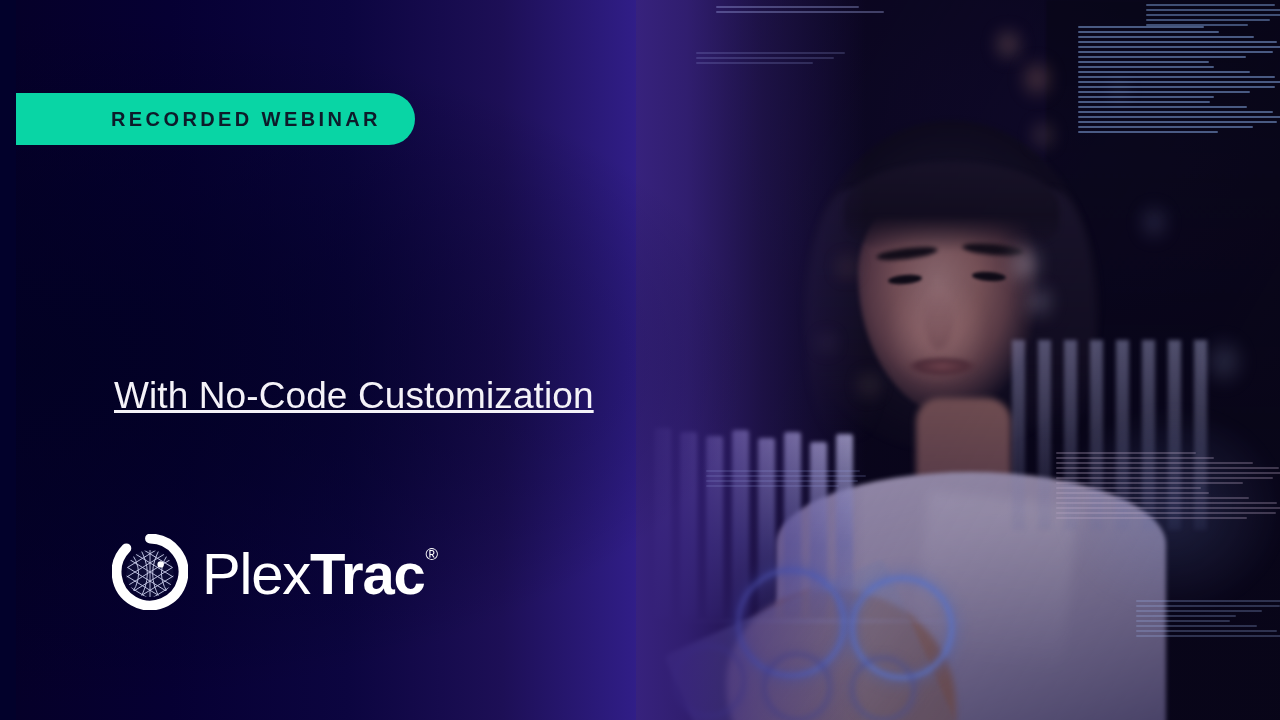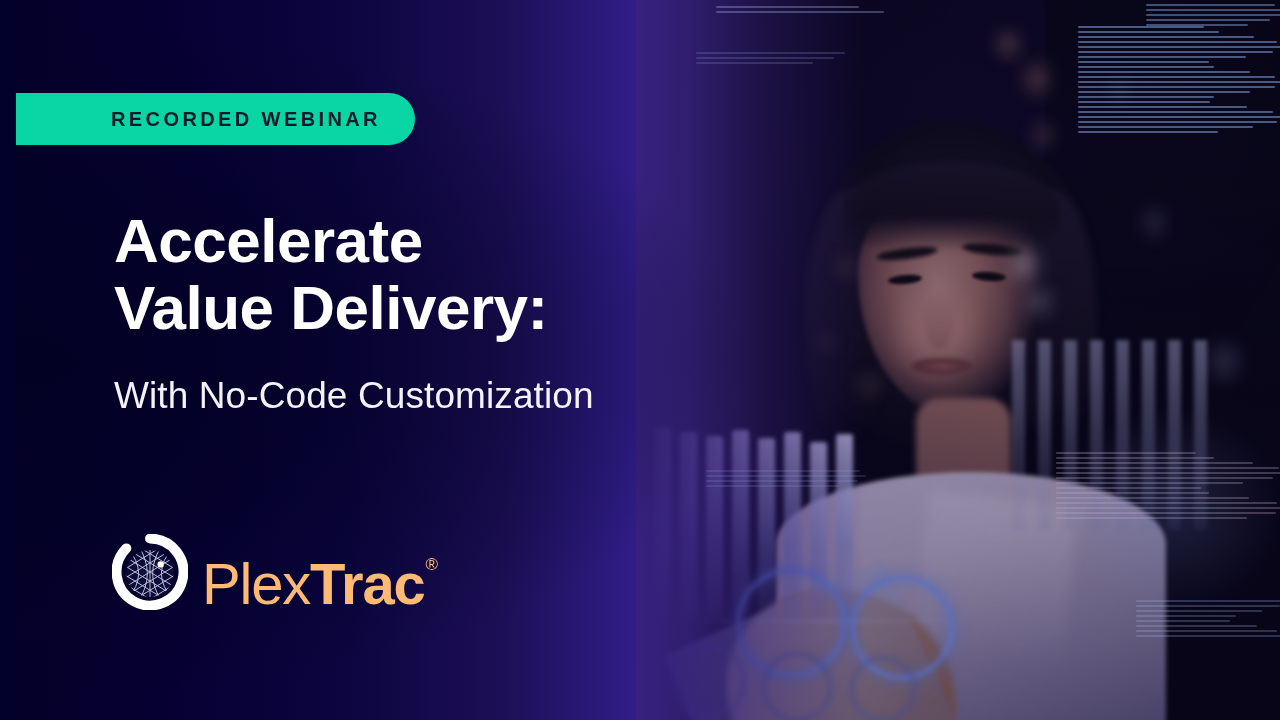--- a/index.html
+++ b/index.html
@@ -189,27 +189,27 @@
     font-size:62px; font-weight:bold; line-height:1.08;
     color:#ffffff; letter-spacing:-.5px;
   }
   .headline .l2 { display:block; }
 
   .subtitle {
     position:absolute; left:98px; top:372px; width:660px;
     font-size:37px; font-weight:300; line-height:1.32;
     color:#f4f2f8; letter-spacing:.1px;
   }
-  .subtitle .l2 { display:block; }
+  .subtitle .l2 { display:block;text-decoration:underline; }
 
   .logo { position:absolute; left:96px; top:534px; display:flex; align-items:center; }
   .logo-mark { width:76px; height:76px; flex:0 0 auto; }
   .logo-word {
-    margin-left:14px; font-size:58px; font-weight:300; color:#fdba74;
-    letter-spacing:-1.2px; line-height:1; position:relative; top:12px;
+    margin-left:14px; font-size:58px; font-weight:300; color:#ffffff;
+    letter-spacing:-1.2px; line-height:1; position:relative; top:2px;
     white-space:nowrap;
   }
   .logo-word .tr { font-weight:600; }
   .reg { font-size:17px; vertical-align:super; font-weight:400; position:relative; top:-14px; left:1px; }
 </style>
 </head>
 <body>
 
 <div class="stage">
 
@@ -356,24 +356,20 @@
         <div class="codeline" style="width: 80.9612%; background: rgba(160, 180, 240, 0.26);"></div>
         <div class="codeline" style="width: 94.1797%; background: rgba(160, 180, 240, 0.26);"></div>
         <div class="codeline" style="width: 99.8813%; background: rgba(160, 180, 240, 0.26);"></div>
       </div>
     </div>
 
   <div class="badge">
     <span class="badge-label">RECORDED WEBINAR</span>
   </div>
 
-  <h1 class="headline">
-    <span>Accelerate</span>
-    <span class="l2">Value Delivery:</span>
-  </h1>
 
   <h2 class="subtitle">
     <span class="l2">With No-Code Customization</span>
   </h2>
 
   <div class="logo">
     <svg class="logo-mark" viewBox="0 0 100 100">
       <defs>
         <clipPath id="sphereClip">
             <circle cx="50" cy="52" r="31"></circle>

